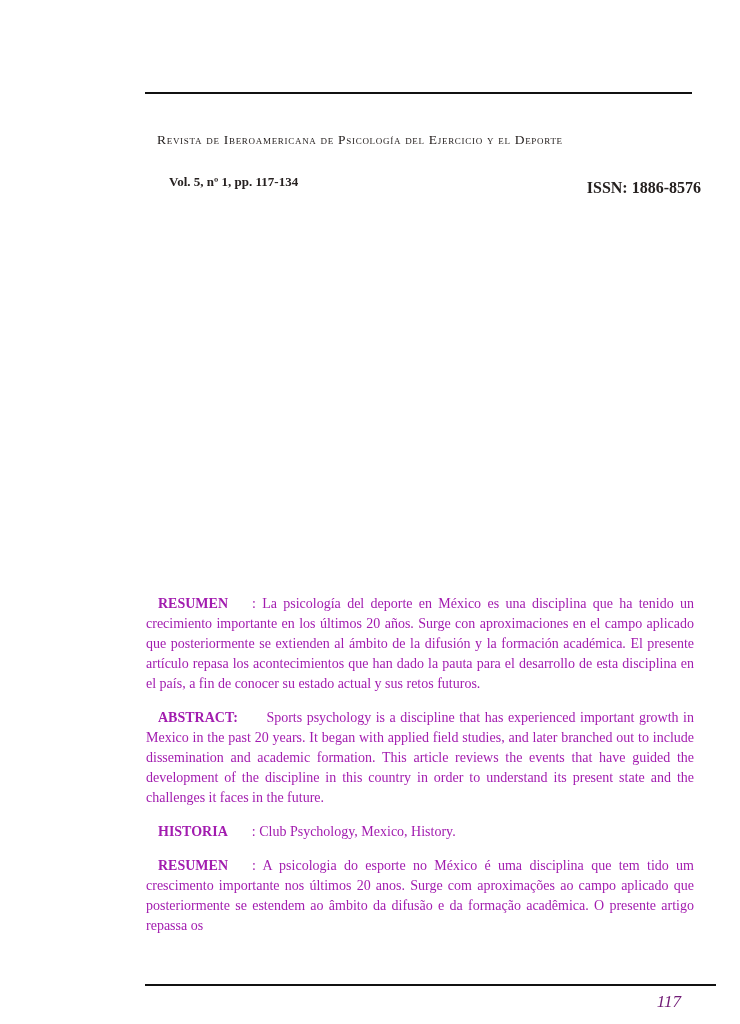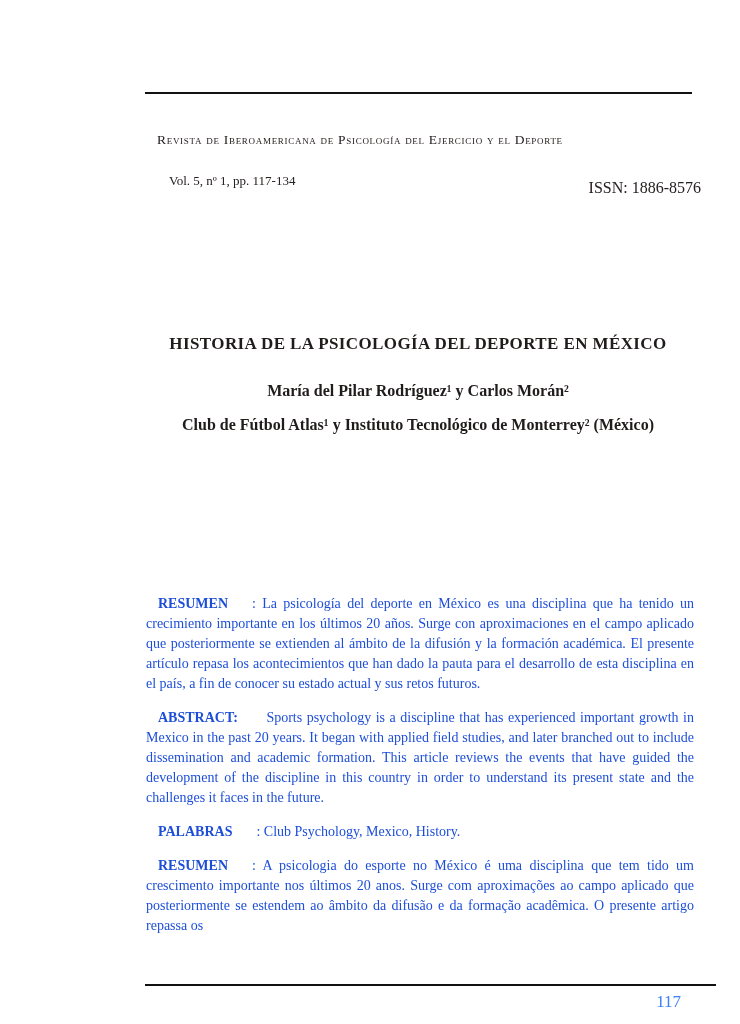--- a/index.html
+++ b/index.html
@@ -33,22 +33,23 @@
   }
   .journal-name {
     font-variant: small-caps;
     font-size: 13.5px;
     letter-spacing: 0.7px;
     color: #262120;
   }
   .journal-meta {
     display: flex;
     justify-content: space-between;
-    align-items: center;
+    align-items: flex-end;
     margin-top: 2px;
+    font-weight: bold;
   }
   .vol-info {
     font-size: 13px;
     color: #262120;
   }
   .issn {
     font-size: 16px;
     color: #262120;
     position: relative;
     top: 7px;
@@ -84,21 +85,21 @@
 
   
   .abstract-body {
     position: absolute;
     left: 98px;
     top: 546px;
     width: 548px;
     font-size: 14px;
     line-height: 20px;
     text-align: justify;
-    color: #1d4ed8;
+    color: #a21caf;
   }
   .abstract-body p {
     margin: 0 0 14px 0;
   }
   .para-label {
     font-weight: bold;
   }
 
   
   .footer-rule {
@@ -115,53 +116,49 @@
     top: 936px;
     width: 80px;   
     height: 73px;
     border: 2px solid #111;
     background: #ffffff;
   }
   .page-number {
     position: absolute;
     top: 944px;
     right: 83px;
+    font-style: italic;
     font-size: 17px;
-    color: #3b82f6;
+    color: #701a75;
   }
 </style>
 </head>
 <body>
 
 <div class="page">
 
   <div class="top-rule"></div>
 
   <div class="journal-header">
     <div class="journal-name">Revista de Iberoamericana de Psicología del Ejercicio y el Deporte</div>
     <div class="journal-meta">
       <span class="vol-info">Vol. 5, nº 1, pp. 117-134</span>
       <span class="issn">ISSN: 1886-8576</span>
     </div>
   </div>
 
-  <div class="title-block">
-    <h1 class="article-title">HISTORIA DE LA PSICOLOGÍA DEL DEPORTE EN MÉXICO</h1>
-    <div class="authors">María del Pilar Rodríguez¹ y Carlos Morán²</div>
-    <div class="affiliations">Club de Fútbol Atlas¹ y Instituto Tecnológico de Monterrey² (México)</div>
-  </div>
 
   <div class="abstract-body">
 
     <p><span class="para-label">RESUMEN</span><span>: La psicología del deporte en México es una disciplina que ha tenido un crecimiento importante en los últimos 20 años. Surge con aproximaciones en el campo aplicado que posteriormente se extienden al ámbito de la difusión y la formación académica. El presente artículo repasa los acontecimientos que han dado la pauta para el desarrollo de esta disciplina en el país, a fin de conocer su estado actual y sus retos futuros.</span></p>
 
 
     <p><span class="para-label">ABSTRACT:</span><span> Sports psychology is a discipline that has experienced important growth in Mexico in the past 20 years. It began with applied field studies, and later branched out to include dissemination and academic formation. This article reviews the events that have guided the development of the discipline in this country in order to understand its present state and the challenges it faces in the future.</span></p>
 
-    <p><span class="para-label">PALABRAS</span><span>: Club Psychology, Mexico, History.</span></p>
+    <p><span class="para-label">HISTORIA</span><span>: Club Psychology, Mexico, History.</span></p>
 
     <p><span class="para-label">RESUMEN</span><span>: A psicologia do esporte no México é uma disciplina que tem tido um crescimento importante nos últimos 20 anos. Surge com aproximações ao campo aplicado que posteriormente se estendem ao âmbito da difusão e da formação acadêmica. O presente artigo repassa os</span></p>
 
   </div>
 
   <div class="footer-rule"></div>
   <div class="corner-box"></div>
   <div class="page-number">117</div>
 
 </div>

